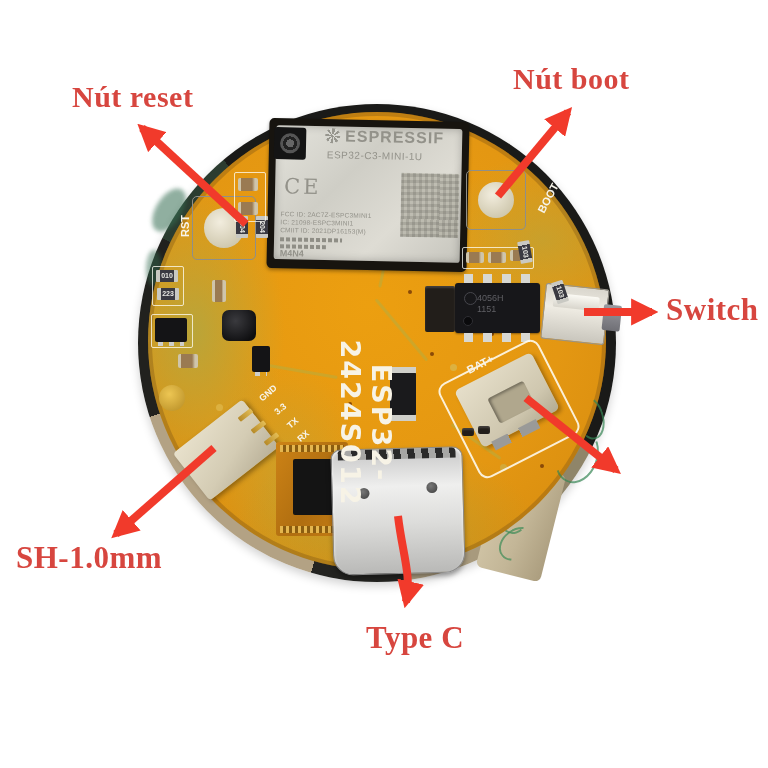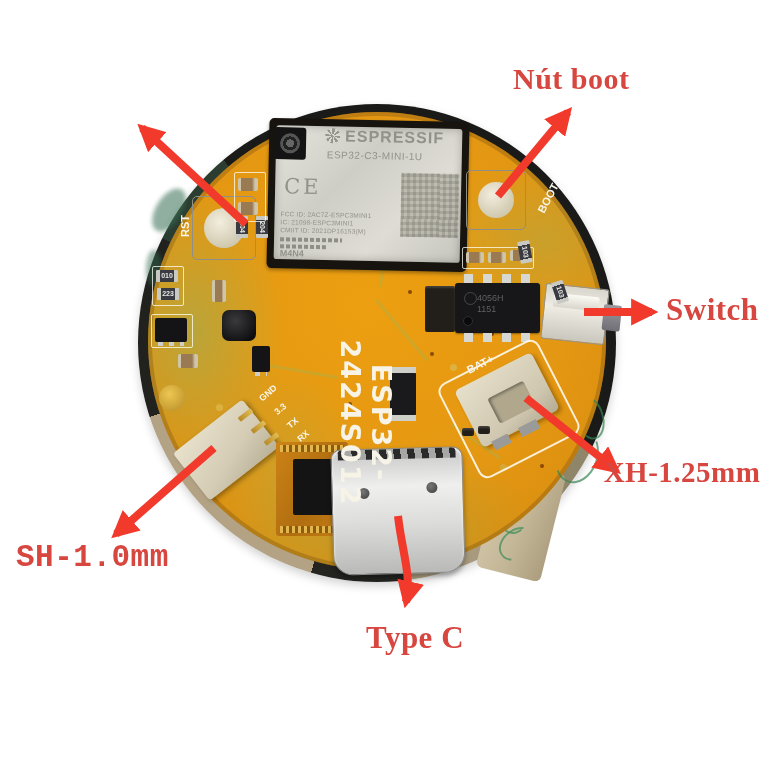--- a/index.html
+++ b/index.html
@@ -279,21 +279,21 @@
       </marker>
     </defs>
     <path d="M246,224 L142,128" stroke-width="8" fill="none" marker-end="url(#ah)" stroke="#f13a2b"></path>
     <path d="M498,196 L568,112" stroke-width="8" fill="none" marker-end="url(#ah)" stroke="#f13a2b"></path>
     <path d="M584,312 L652,312" stroke-width="8" fill="none" marker-end="url(#ah)" stroke="#f13a2b"></path>
     <path d="M526,398 L616,470" stroke-width="8" fill="none" marker-end="url(#ah)" stroke="#f13a2b"></path>
     <path d="M214,448 L116,534" stroke-width="8" fill="none" marker-end="url(#ah)" stroke="#f13a2b"></path>
     <path d="M398,516 C402,552 412,576 406,602" stroke-width="8" fill="none" marker-end="url(#ah)" stroke="#f13a2b"></path>
   </svg>
 
+  <div class="lbl-red" style="left: 72px; top: 80px; font-size: 30px; color: rgb(215, 70, 63);">Nút reset</div>
   <div class="lbl-red" style="left: 513px; top: 62px; font-size: 30px; color: rgb(215, 70, 63);">Nút boot</div>
   <div class="lbl-red" style="left: 666px; top: 292px; font-size: 31px; color: rgb(215, 70, 63);">Switch</div>
   <div class="lbl-red" style="left: 598px; top: 454px; width: 168px; text-align: center; font-size: 29px; line-height: 37px; color: rgb(215, 70, 63);">
-    <div>XH-1.25mm</div>
   </div>
-  <div class="lbl-red" style="left: 16px; top: 540px; font-size: 31px; color: rgb(215, 70, 63); font-family: Liberation Mono, monospace;">SH-1.0mm</div>
+  <div class="lbl-red" style="left: 16px; top: 540px; font-size: 31px; color: rgb(215, 70, 63);">SH-1.0mm</div>
   <div class="lbl-red" style="left: 366px; top: 620px; font-size: 31px; color: rgb(215, 70, 63);">Type C</div>
 
 </div>
 
 </body></html>

